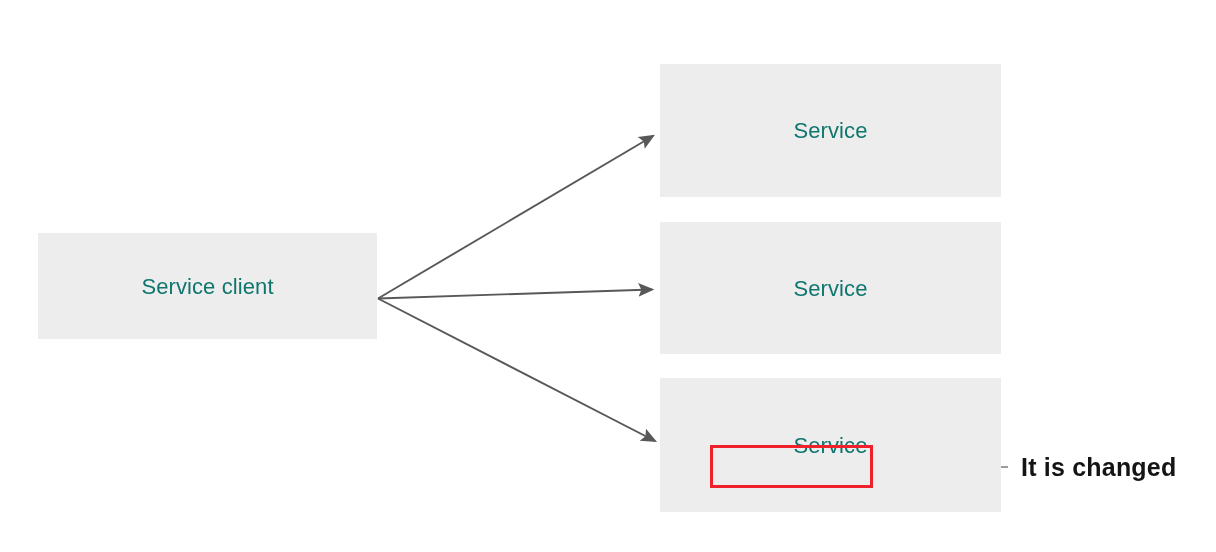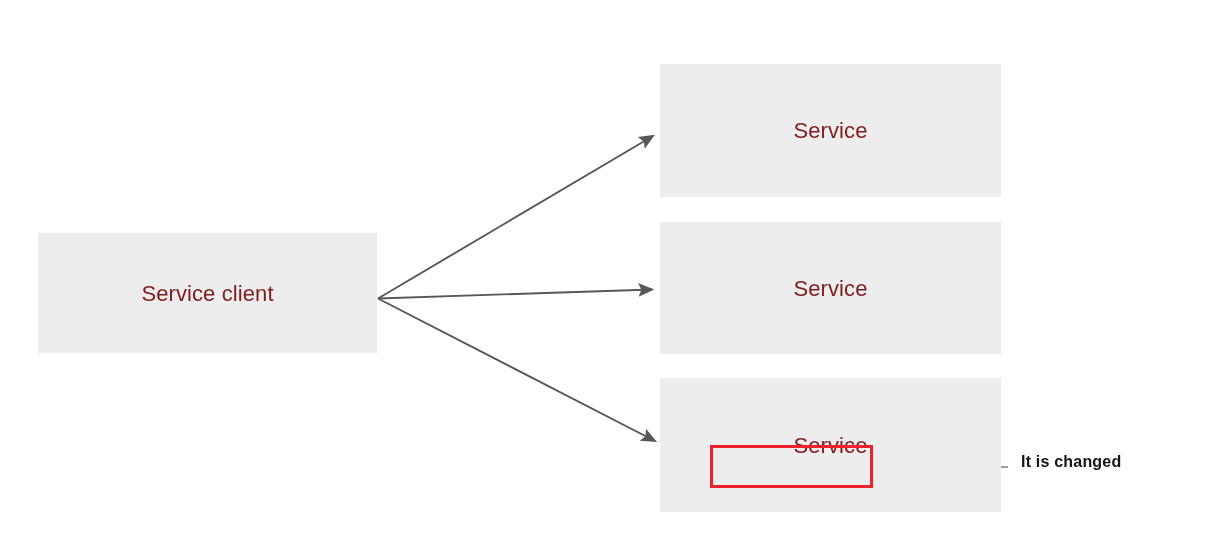--- a/index.html
+++ b/index.html
@@ -17,35 +17,35 @@
     background: #ffffff;
     overflow: hidden;
   }
   .node-box {
     position: absolute;
     background: #ededed;
     display: flex;
     flex-direction: column;
     align-items: center;
     justify-content: center;
-    color: #7f1d1d;
+    color: #0f766e;
     font-size: 22px;
     line-height: 31px;
     letter-spacing: 0.1px;
     white-space: nowrap;
   }
   .node-box .line1,
   .node-box .line2 {
     display: block;
   }
   #client-box {
     left: 38px;
     top: 233px;
     width: 339px;
-    height: 120px;
+    height: 106px;
   }
   #service-box-0 {
     left: 660px;
     top: 64px;
     width: 341px;
     height: 133px;
   }
   #service-box-1 {
     left: 660px;
     top: 222px;
@@ -73,21 +73,21 @@
     width: 163px;
     height: 43px;
     border: 3px solid #f0212a;
     box-sizing: border-box;
     background: transparent;
   }
   #annotation-label {
     position: absolute;
     left: 1021px;
     top: 453px;
-    font-size: 16px;
+    font-size: 25px;
     font-weight: bold;
     color: #141414;
     white-space: nowrap;
     letter-spacing: 0.2px;
   }
 </style>
 </head>
 <body>
 
 <div id="canvas">

